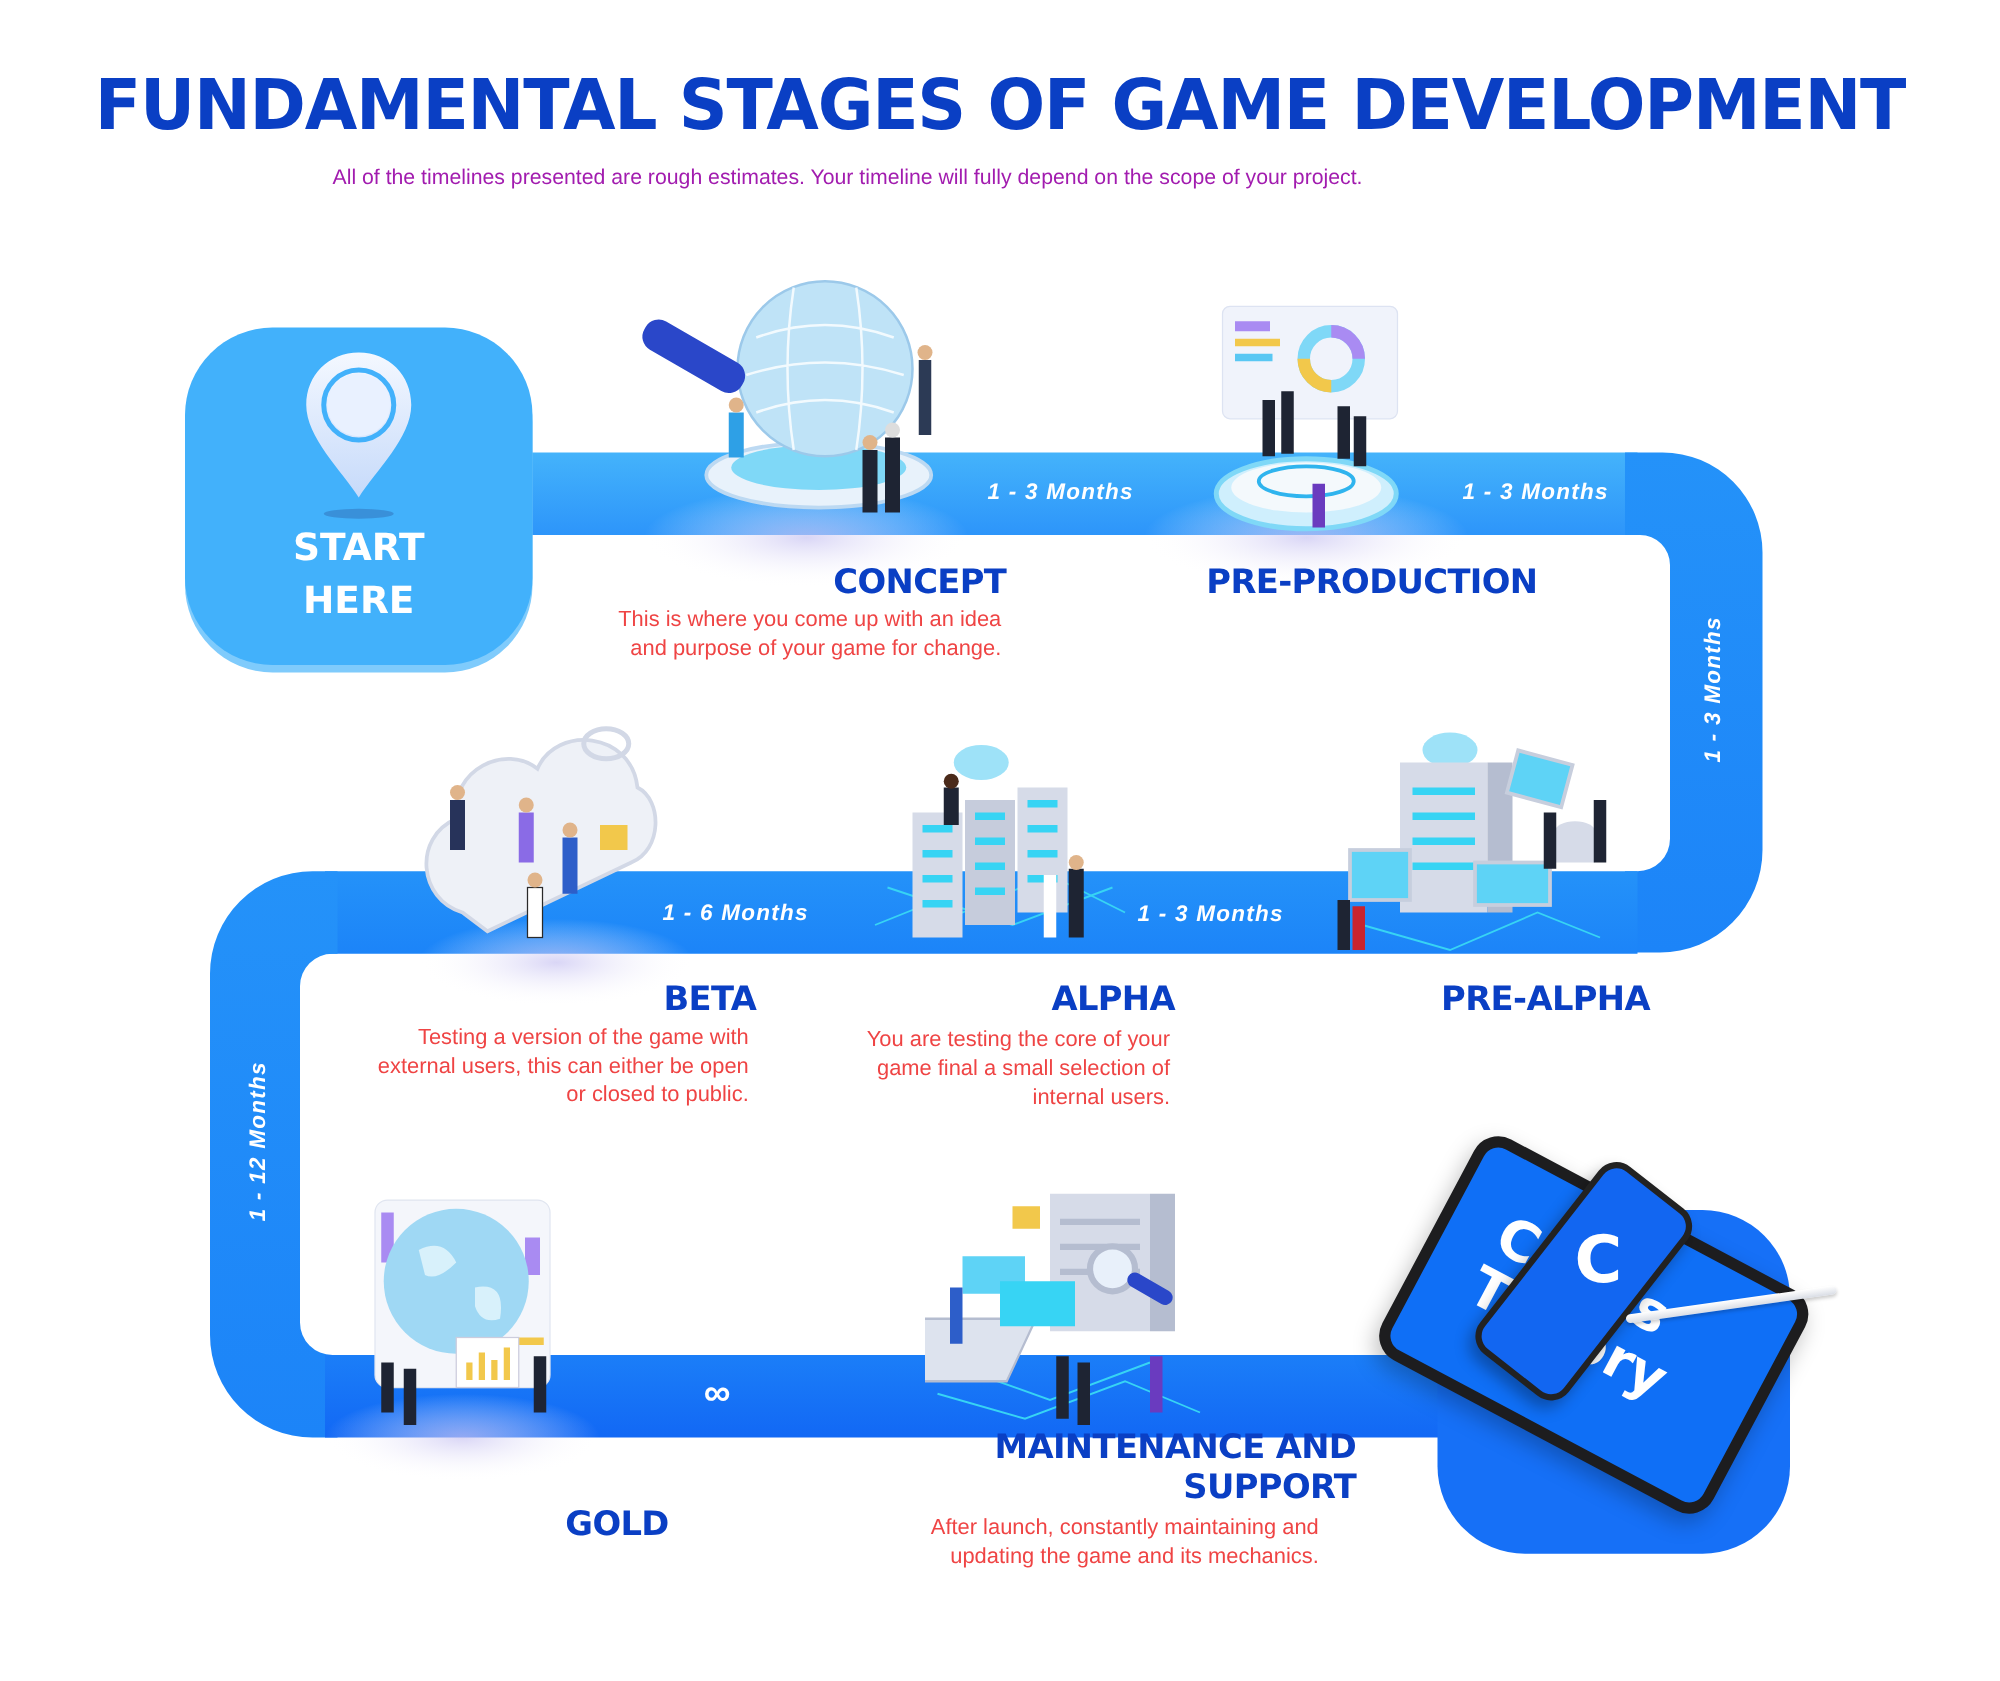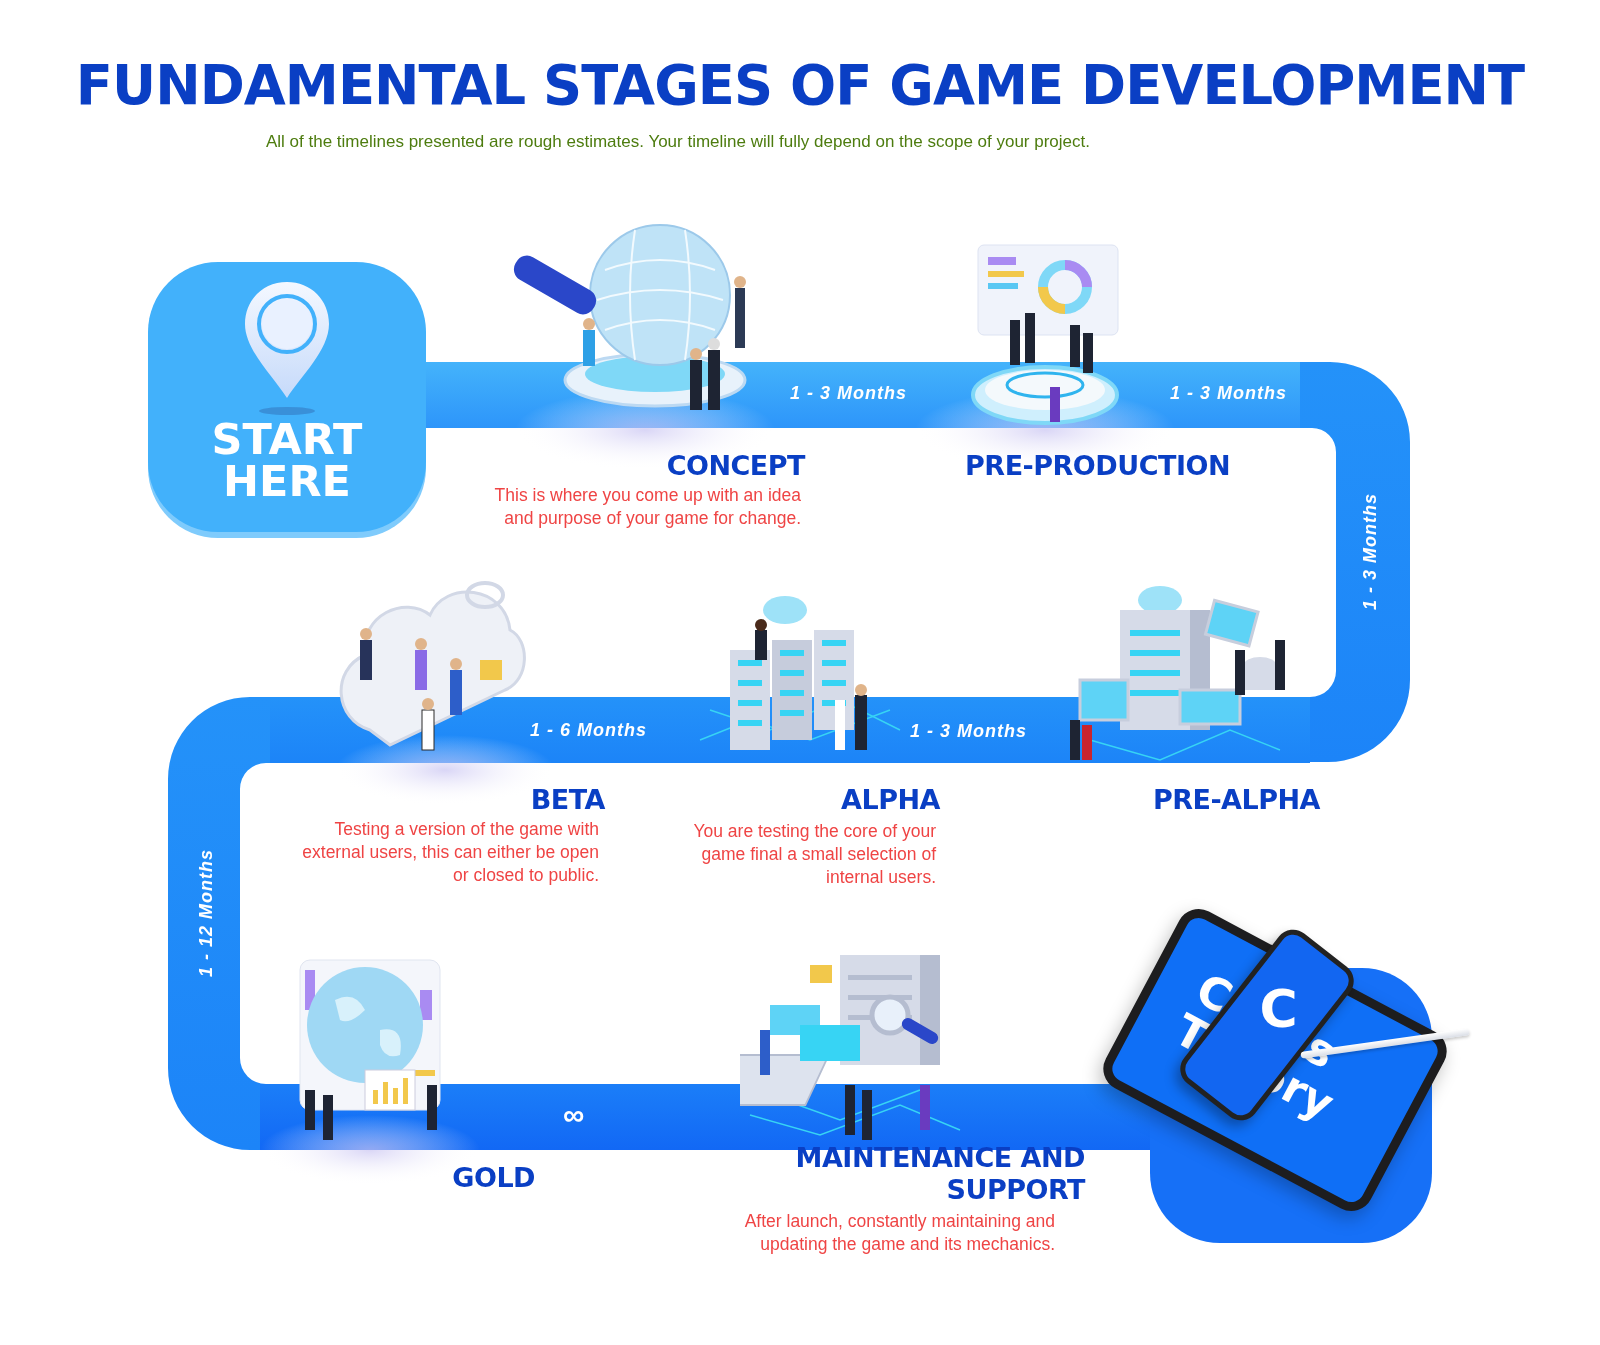--- a/index.html
+++ b/index.html
@@ -7,35 +7,35 @@
   body { position: relative; font-family: "Liberation Sans", "DejaVu Sans", sans-serif; }
 
   .title {
     position: absolute; left: 0; top: 52px; width: 1600px; text-align: center;
     font-family: "DejaVu Sans", sans-serif; font-weight: bold; font-size: 56px;
     letter-spacing: -1px; color: #0a3fc4;
     transform: scaleX(0.97);
   }
   .subtitle {
     position: absolute; left: 0; top: 132px; width: 1356px; text-align: center;
-    font-size: 17px; color: #4d7c0f;
+    font-size: 17px; color: #a21caf;
   }
 
   svg.path-svg { position: absolute; left: 0; top: 0; }
 
   .start-box {
     position: absolute; left: 148px; top: 262px; width: 278px; height: 270px;
     border-radius: 70px; background: #42b1fb;
     box-shadow: 0 6px 0 #7fcbfc;
   }
   .start-pin { position: absolute; left: 95px; top: 18px; }
   .start-label {
     position: absolute; left: 0; top: 156px; width: 100%; text-align: center;
     color: #fff; font-family: "DejaVu Sans", sans-serif; font-weight: bold;
-    font-size: 43px; line-height: 42px;
+    font-size: 30px; line-height: 42px;
   }
 
   .dur {
     position: absolute; color: #fff; font-style: italic; font-weight: bold;
     font-size: 18px; letter-spacing: 1px; white-space: nowrap;
   }
   .dur.vert { transform-origin: left top; transform: rotate(-90deg); }
   .infinity { position: absolute; color: #fff; font-size: 30px; font-weight: bold; }
 
   .stage { position: absolute; text-align: right; }
@@ -304,21 +304,21 @@
 <div class="stage" style="left:655px; top:784px; width:285px;">
   <span class="st-title">ALPHA</span>
   <span class="st-desc" style="padding:0 4px; margin-top:4px;">You are testing the core of your game final a small selection of internal users.</span>
 </div>
 
 <div class="stage" style="left:290px; top:784px; width:315px;">
   <span class="st-title">BETA</span>
   <span class="st-desc" style="padding:0 6px;">Testing a version of the game with external users, this can either be open or closed to public.</span>
 </div>
 
-<div class="stage" style="left:200px; top:1162px; width:335px;">
+<div class="stage" style="left:200px; top:1204px; width:335px;">
   <span class="st-title">GOLD</span>
 </div>
 
 <div class="stage" style="left:655px; top:1142px; width:430px;">
   <span class="st-title">MAINTENANCE AND SUPPORT</span>
   <span class="st-desc" style="padding:0 30px; margin-top:4px;">After launch, constantly maintaining and updating the game and its mechanics.</span>
 </div>
 
 <div class="ct-blob"></div>
 <div class="tablet">

